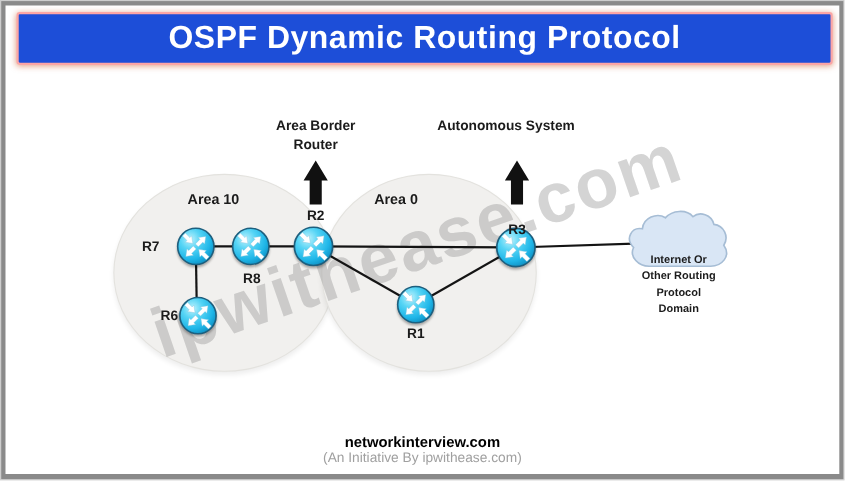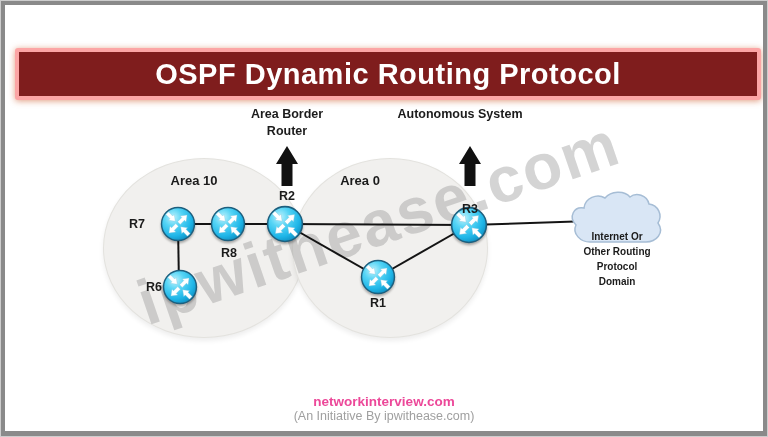--- a/index.html
+++ b/index.html
@@ -10,23 +10,23 @@
   }
   
   .frame {
     position:absolute; inset:1px; z-index:50; pointer-events:none;
     border:4px solid #8a8a8a; outline:1px solid #cdcdcd;
     border-bottom-width:5px;
   }
   
   .banner {
     position:absolute; left:15px; top:11px; width:738px; height:44px; z-index:10;
-    background:#7f1d1d; border:4px solid #fca5a5; border-radius:3px;
+    background:#1d4ed8; border:2px solid #fca5a5; border-radius:3px;
     box-shadow:0 1px 6px rgba(198,74,24,.55);
-    display:flex; align-items:center; justify-content:center;margin-top:37px;
+    display:flex; align-items:center; justify-content:center;
   }
   .banner h1 {
     margin:0; color:#ffffff; font-size:29px; font-weight:bold; letter-spacing:.5px;
   }
   
   .ellipse {
     position:absolute; border-radius:50%; z-index:1;
     background:#f1f0ee; border:1px solid #e3e2de;
     box-shadow:0 3px 5px rgba(0,0,0,.07);
   }
@@ -47,21 +47,21 @@
   .lbl {
     position:absolute; z-index:5; transform:translateX(-50%);
     font-weight:bold; color:#1b1b1b; white-space:nowrap; text-align:center;
   }
   .rlbl  { font-size:12.5px; }
   .albl  { font-size:13px; }
   .ann   { font-size:12.5px; line-height:17px; }
   .cloud-text { font-size:10px; line-height:15px; }
   .footer-site {
     position:absolute; left:50%; top:394px; transform:translateX(-50%); z-index:6;
-    font-size:13.5px; font-weight:bold; color:#ec4899;
+    font-size:13.5px; font-weight:bold; color:#000000;
   }
   .footer-note {
     position:absolute; left:50%; top:409px; transform:translateX(-50%); z-index:6;
     font-size:12.5px; color:#a0a0a0;
   }
 </style>
 </head>
 <body>
 
 <div class="page">

